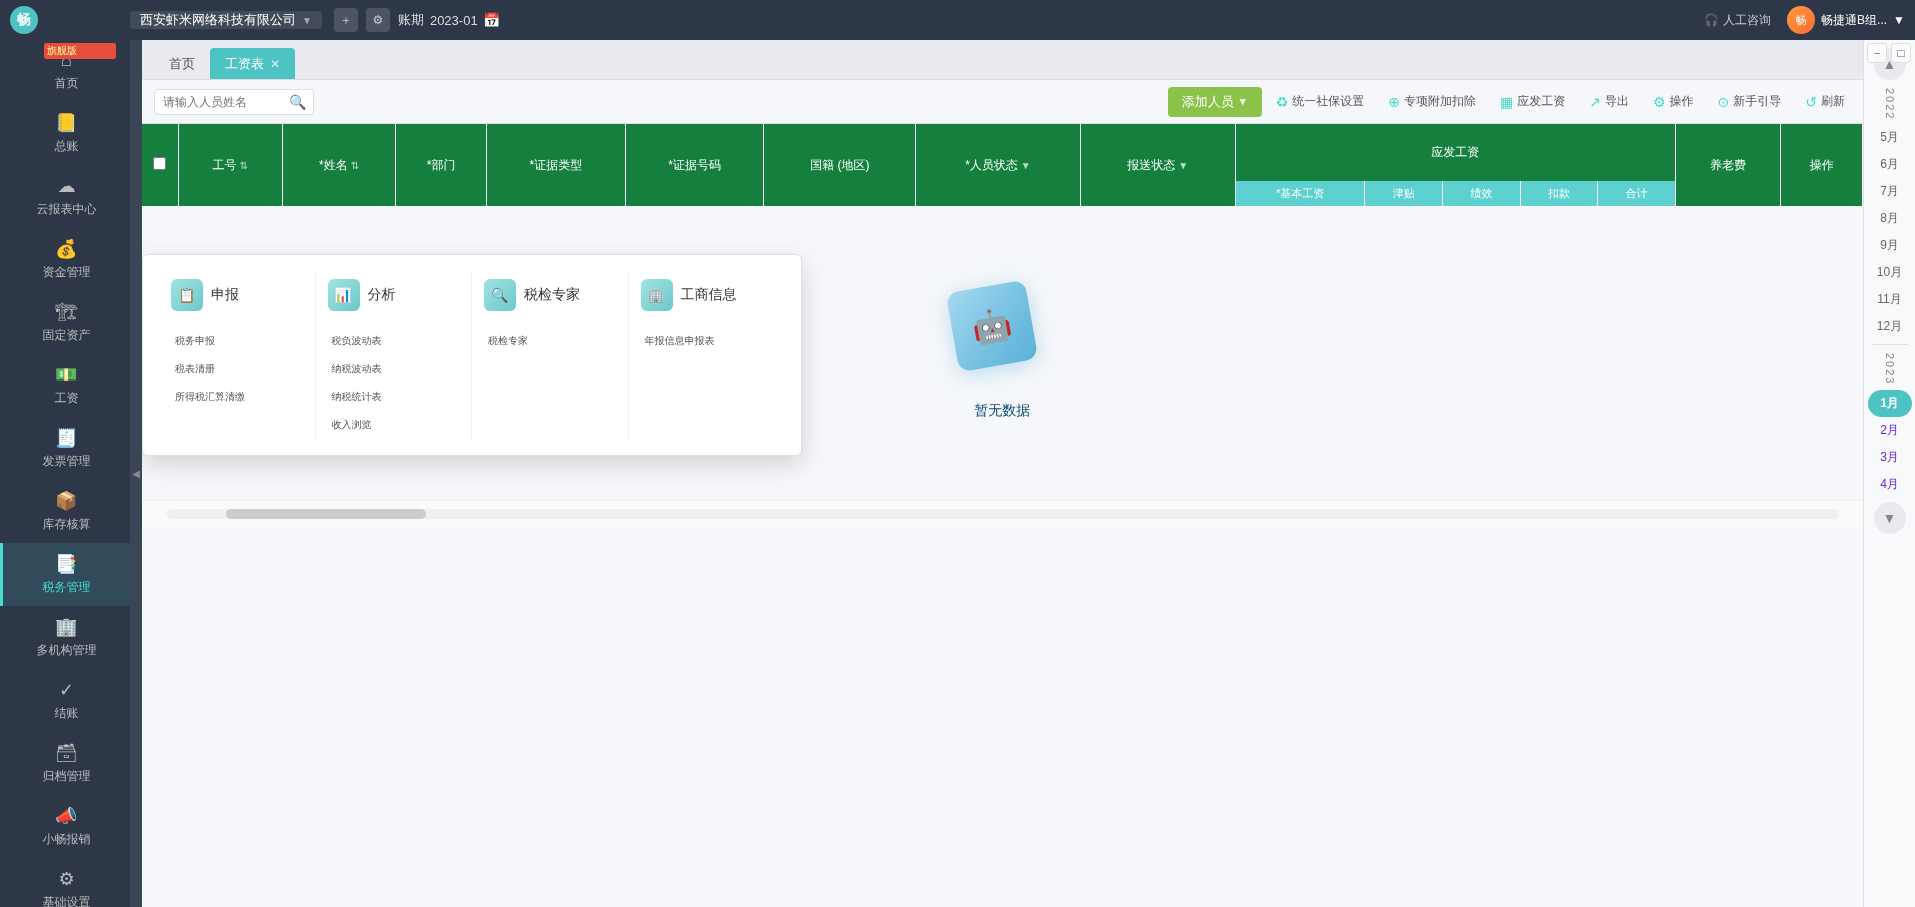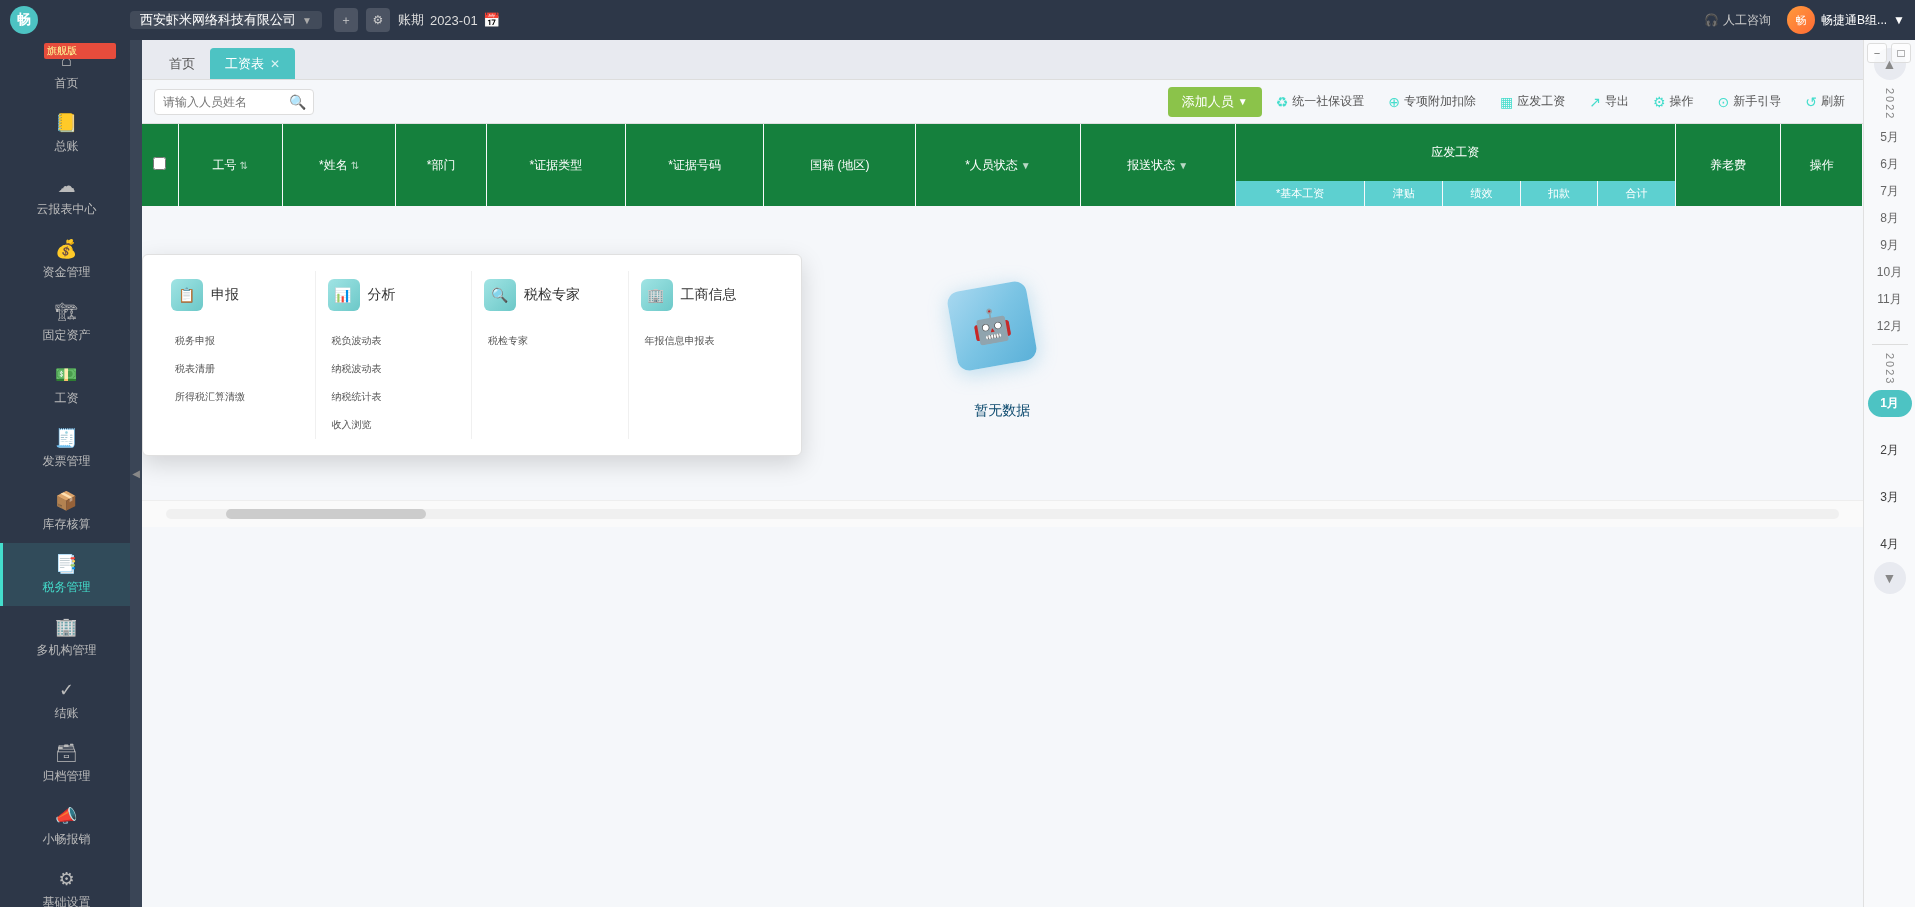--- a/index.html
+++ b/index.html
@@ -340,21 +340,21 @@
       width: 44px;
       text-align: center;
       border-radius: 3px;
     }
     .cal-month.active {
       background: #4dc3c3;
       color: white;
       border-radius: 20px;
       font-weight: bold;
     }
-    .cal-month.current-year { color: #404040; margin-top: 20px; }
+    .cal-month.current-year { color: #6d28d9; }
     .year-divider {
       width: 36px; height: 1px; background: #ddd; margin: 4px 0;
     }
     .win-btn {
       width: 20px; height: 20px;
       border-radius: 3px;
       display: flex; align-items: center; justify-content: center;
       cursor: pointer; font-size: 12px; color: #666;
       background: rgba(255,255,255,0.7);
       border: 1px solid #ddd;

